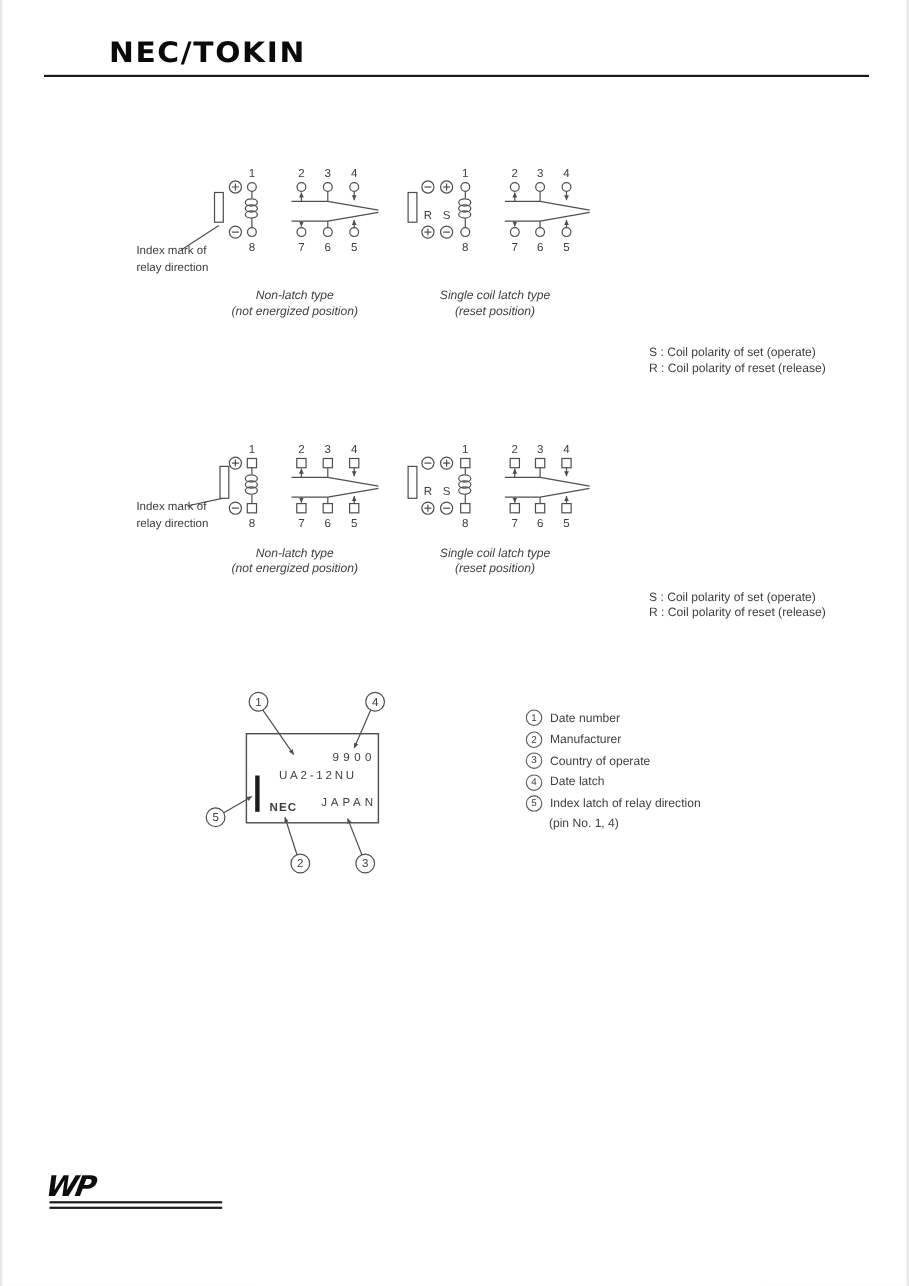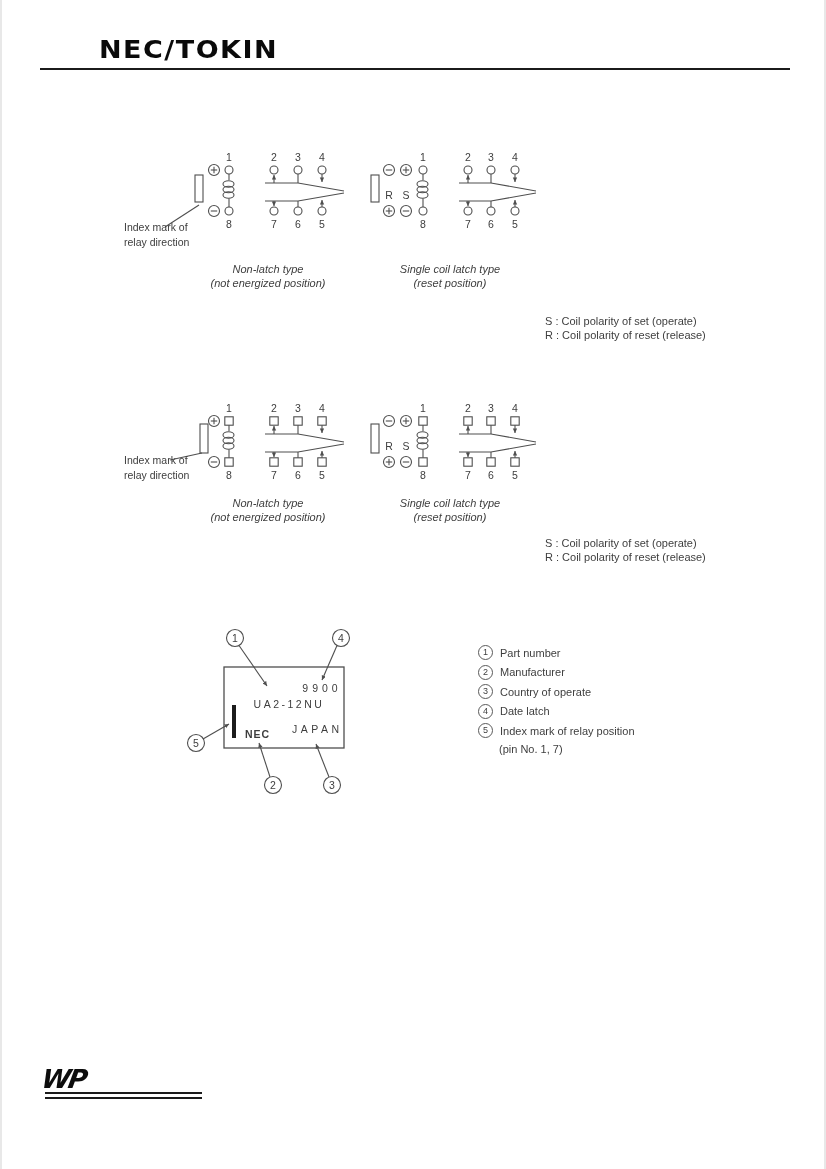--- a/index.html
+++ b/index.html
@@ -10,21 +10,21 @@
   }
   .abs{position:absolute;}
   .brand{
     font-family:"DejaVu Sans","Liberation Sans",sans-serif;
     font-weight:900;font-size:27px;letter-spacing:1.5px;color:#0a0a0a;
     transform:scaleY(0.95);white-space:nowrap;
   }
   .rule{background:#1b1b1b;height:1.5px;}
   .cap{font-size:11px;color:#3e3e3e;white-space:nowrap;font-style:italic;}
   .ctr{transform:translateX(-50%);}
-  .note{font-size:11px;color:#3e3e3e;white-space:nowrap;}
+  .note{font-size:11px;color:#3e3e3e;white-space:nowrap;margin-left:45px;}
   svg{overflow:visible;}
   svg .st{stroke:#4f4f4f;stroke-width:1.1;fill:none;}
   svg .thick{stroke:#4f4f4f;stroke-width:1.3;fill:none;}
   svg text{fill:#3d3d3d;font-family:"Liberation Sans","DejaVu Sans",sans-serif;font-size:10.5px;}
   svg .fillk{fill:#1c1c1c;stroke:none;}
   .legend{font-size:11px;color:#3e3e3e;}
   .lrow{display:flex;align-items:center;margin-bottom:4.6px;white-space:nowrap;}
   .lnum{
     display:inline-block;width:13px;height:13px;border:1px solid #5a5a5a;border-radius:50%;
     font-size:9px;line-height:13px;text-align:center;margin-right:7px;flex:0 0 auto;color:#3e3e3e;
@@ -335,38 +335,38 @@
     </g>
     <g>
       <circle class="st" cx="190" cy="165" r="8.5"></circle>
       <text x="190" y="168.5" text-anchor="middle" font-size="9.5">3</text>
     </g>
   </svg>
 
   <div class="abs legend" style="left:476px;top:645px;">
     <div class="lrow">
       <span class="lnum">1</span>
-      <span>Part number</span>
+      <span>Date number</span>
     </div>
     <div class="lrow">
       <span class="lnum">2</span>
       <span>Manufacturer</span>
     </div>
     <div class="lrow">
       <span class="lnum">3</span>
       <span>Country of operate</span>
     </div>
     <div class="lrow">
       <span class="lnum">4</span>
       <span>Date latch</span>
     </div>
     <div class="lrow">
       <span class="lnum">5</span>
-      <span>Index mark of relay position</span>
-    </div>
-    <div class="lsub">(pin No. 1, 7)</div>
+      <span>Index latch of relay direction</span>
+    </div>
+    <div class="lsub">(pin No. 1, 4)</div>
   </div>
 
   <div class="abs wp" style="left:40px;top:1064px;">WP</div>
   <div class="abs rule" style="left:43px;top:1092px;width:157px;"></div>
   <div class="abs rule" style="left:43px;top:1097px;width:157px;"></div>
 
 </div>
 
 </body></html>

